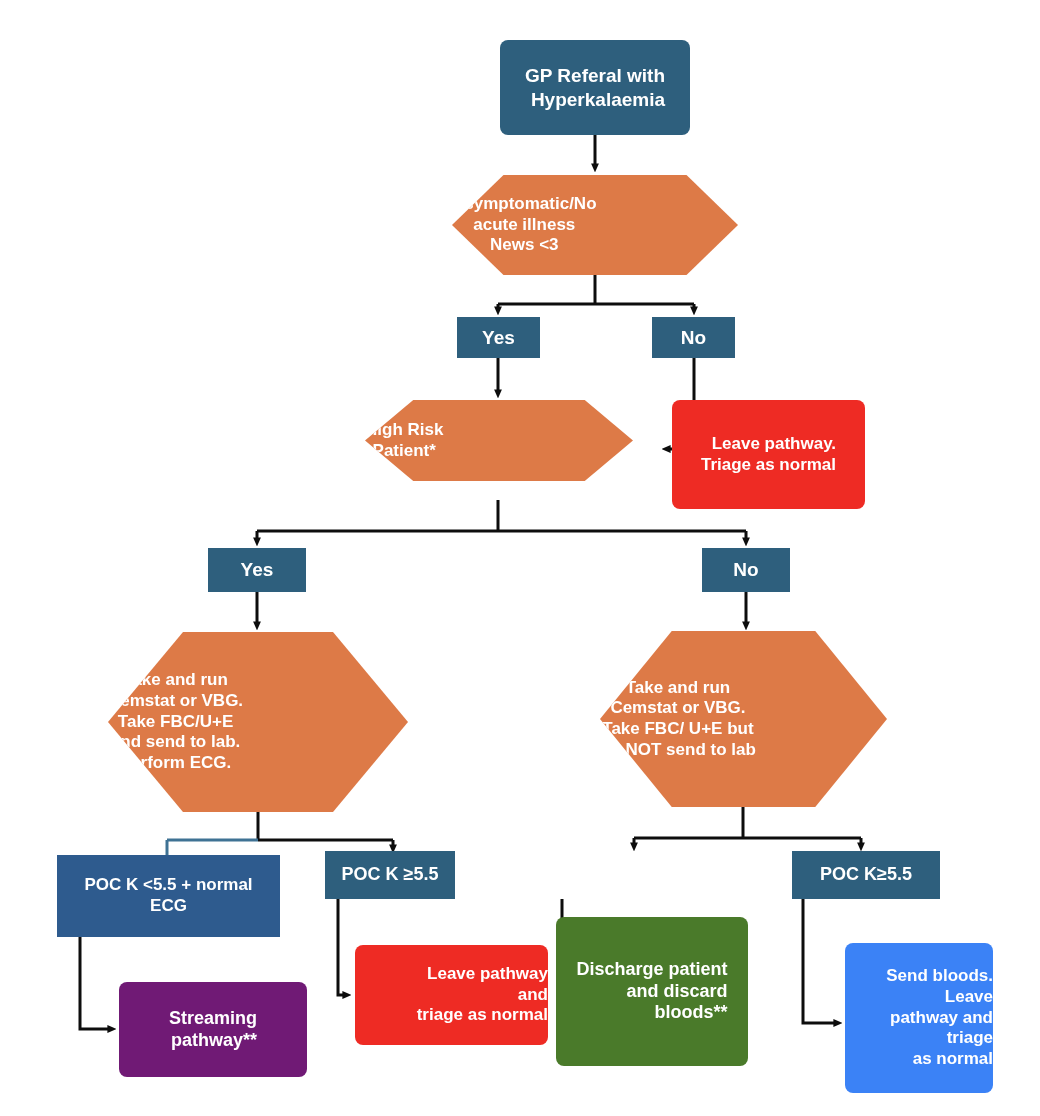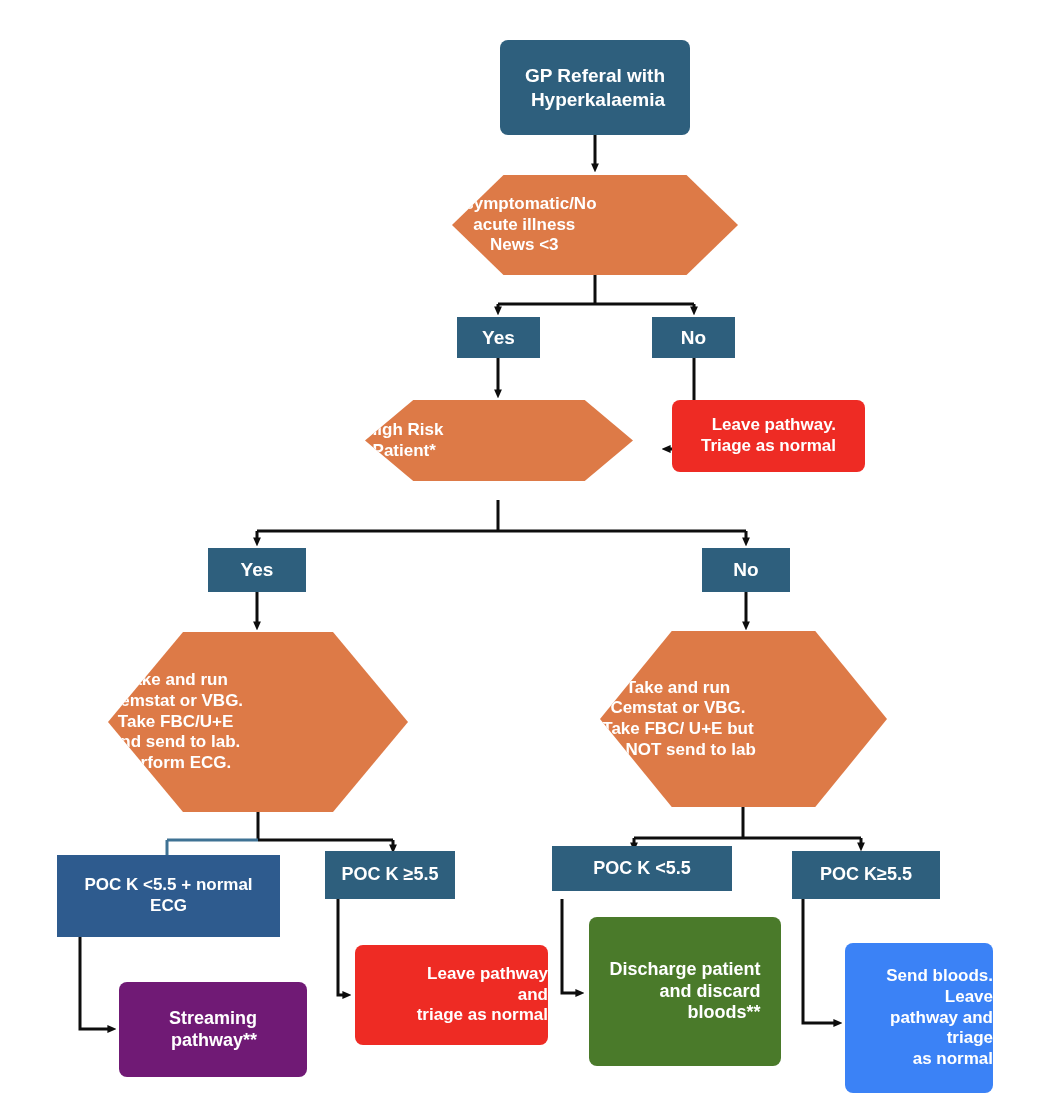--- a/index.html
+++ b/index.html
@@ -96,21 +96,21 @@
   </div>
   <div class="node rect" style="left:652px;top:317px;width:83px;height:41px;background:#2e5f7d;font-size:19px;font-weight:700;">
     <span>No</span>
   </div>
 
   <div class="hex wide" style="left:365px;top:400px;width:268px;height:81px;background:#dd7a47;font-size:17px;font-weight:700;">
     <span>High Risk
 Patient*</span>
   </div>
 
-  <div class="node rrect" style="left:672px;top:400px;width:193px;height:72px;background:#ee2b24;font-size:17px;font-weight:700;">
+  <div class="node rrect" style="left:672px;top:400px;width:193px;height:109px;background:#ee2b24;font-size:17px;font-weight:700;">
     <span>Leave pathway.
 Triage as normal</span>
   </div>
 
   <div class="node rect" style="left:208px;top:548px;width:98px;height:44px;background:#2e5f7d;font-size:19px;font-weight:700;">
     <span>Yes</span>
   </div>
   <div class="node rect" style="left:702px;top:548px;width:88px;height:44px;background:#2e5f7d;font-size:19px;font-weight:700;">
     <span>No</span>
   </div>
@@ -129,36 +129,33 @@
 do NOT send to lab</span>
   </div>
 
   <div class="node rect" style="left:57px;top:855px;width:223px;height:82px;background:#2e5b8e;font-size:17px;font-weight:700;">
     <span>POC K &lt;5.5  + normal
 ECG</span>
   </div>
   <div class="node rect" style="left:325px;top:851px;width:130px;height:48px;background:#2e5f7d;font-size:18px;font-weight:700;">
     <span>POC K ≥5.5</span>
   </div>
-  <div class="node rect" style="left:552px;top:846px;width:180px;height:45px;background:#2e5f7d;font-size:18px;font-weight:700;">
-    <span>POC K &lt;5.5</span>
-  </div>
   <div class="node rect" style="left:792px;top:851px;width:148px;height:48px;background:#2e5f7d;font-size:18px;font-weight:700;">
     <span>POC K≥5.5</span>
   </div>
 
   <div class="node rrect" style="left:119px;top:982px;width:188px;height:95px;background:#701a75;font-size:18px;font-weight:700;">
     <span>Streaming
 pathway**</span>
   </div>
   <div class="node rrect" style="left:355px;top:945px;width:193px;height:100px;background:#ee2b24;font-size:17px;font-weight:700;padding-left:38px;">
     <span>Leave pathway and
 triage as normal</span>
   </div>
-  <div class="node rrect" style="left:589px;top:917px;width:192px;height:149px;background:#4a7a2a;font-size:18px;font-weight:700;">
+  <div class="node rrect" style="left:556px;top:917px;width:192px;height:149px;background:#4a7a2a;font-size:18px;font-weight:700;">
     <span>Discharge patient
 and discard
 bloods**</span>
   </div>
   <div class="node rrect" style="left:845px;top:943px;width:148px;height:150px;background:#3b82f6;font-size:17px;font-weight:700;">
     <span>Send bloods. Leave
 pathway and triage
 as normal</span>
   </div>
 

